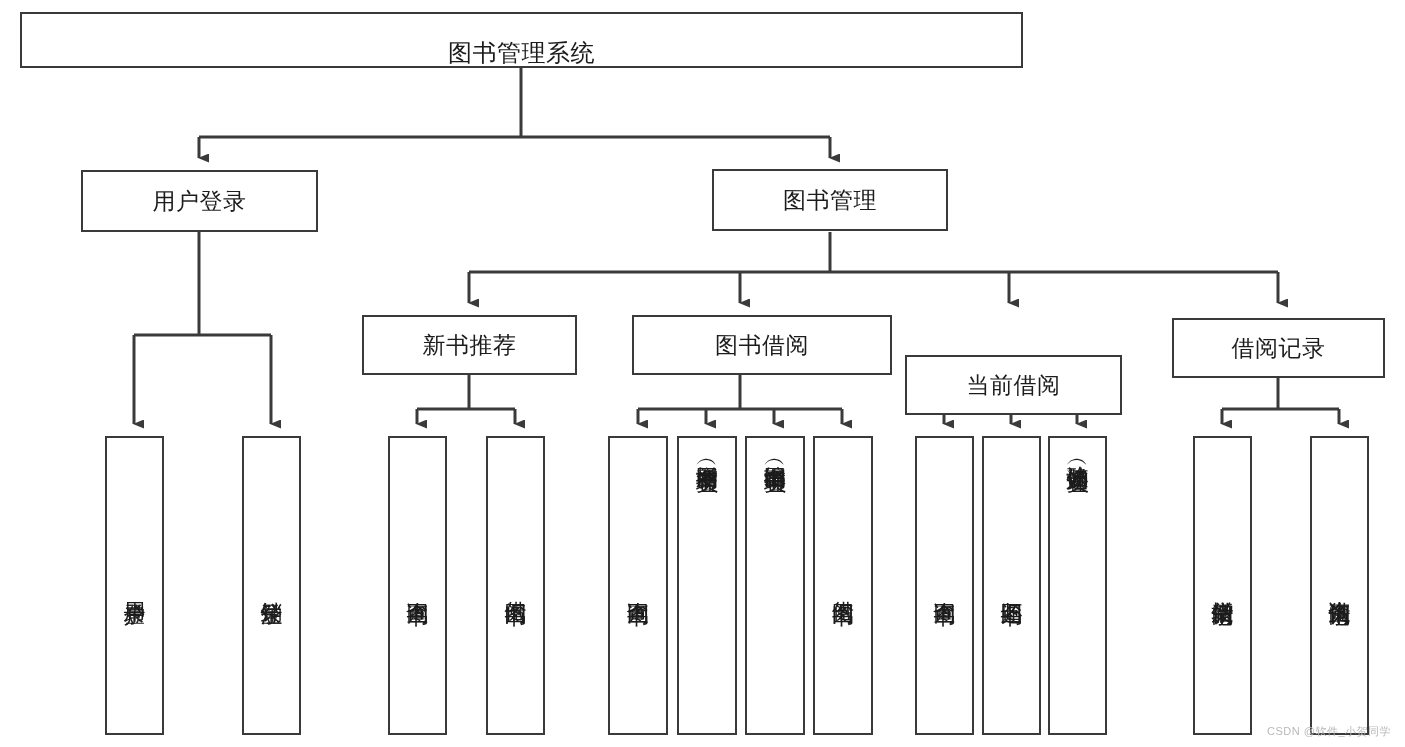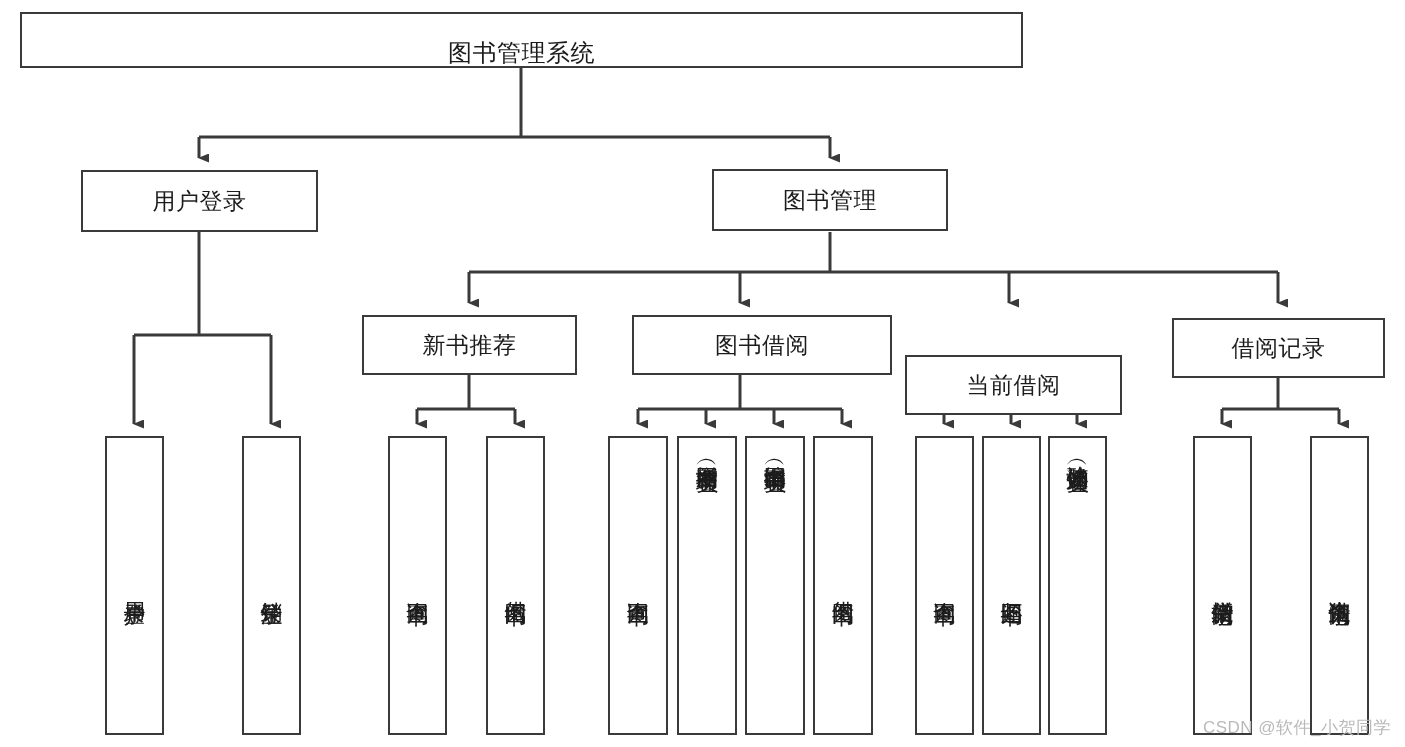--- a/index.html
+++ b/index.html
@@ -63,21 +63,21 @@
     white-space: normal;
     max-height: 100%;
   }
   .node.leaf.align-top {
     align-items: flex-start;
   }
   #watermark {
     position: absolute;
     right: 14px;
     bottom: 8px;
-    font-size: 17px;
+    font-size: 11px;
     color: #b9b9b9;
     letter-spacing: 0.5px;
     white-space: nowrap;
     z-index: 3;
     user-select: none;
   }
 </style>
 </head>
 <body>
 

